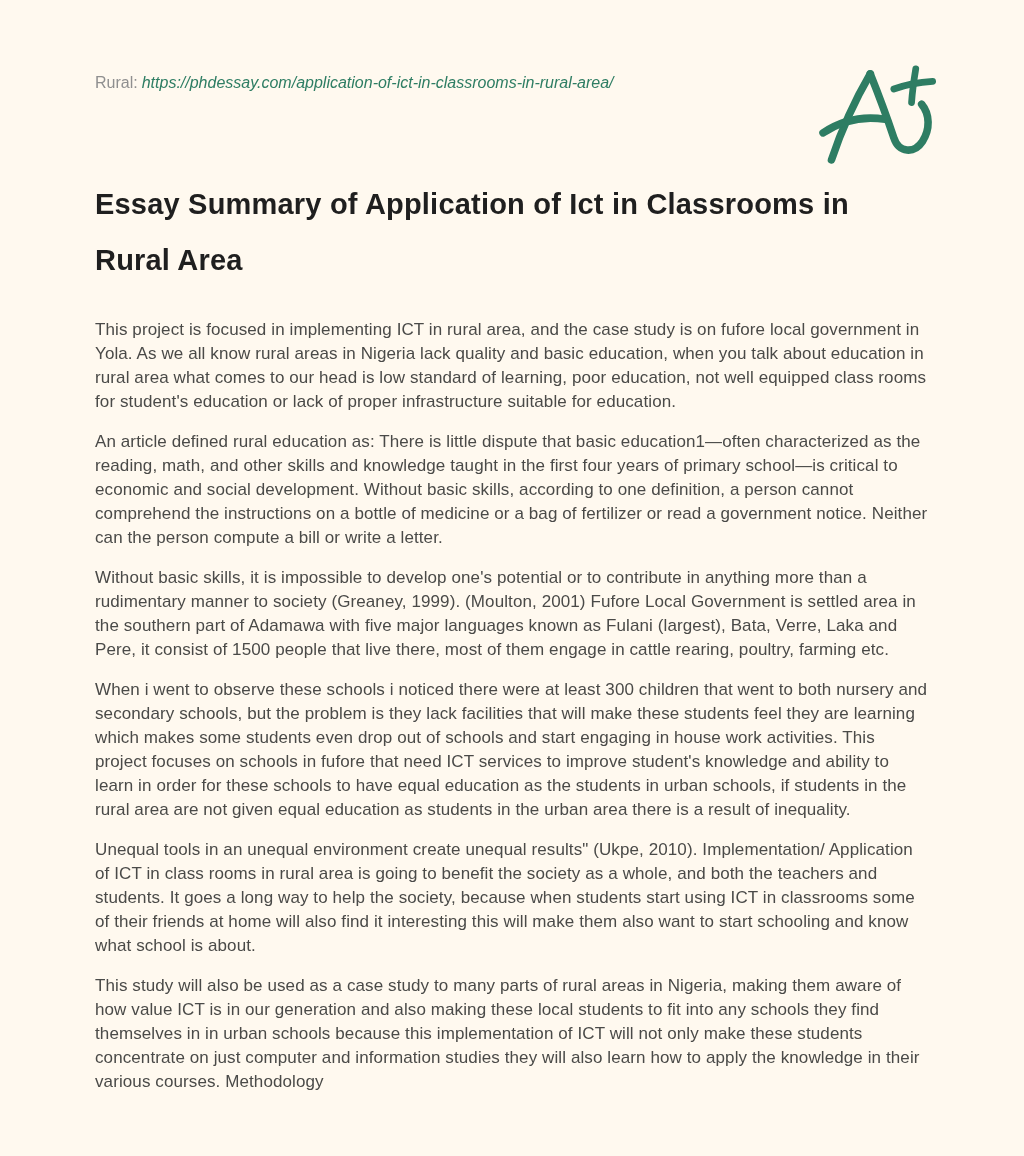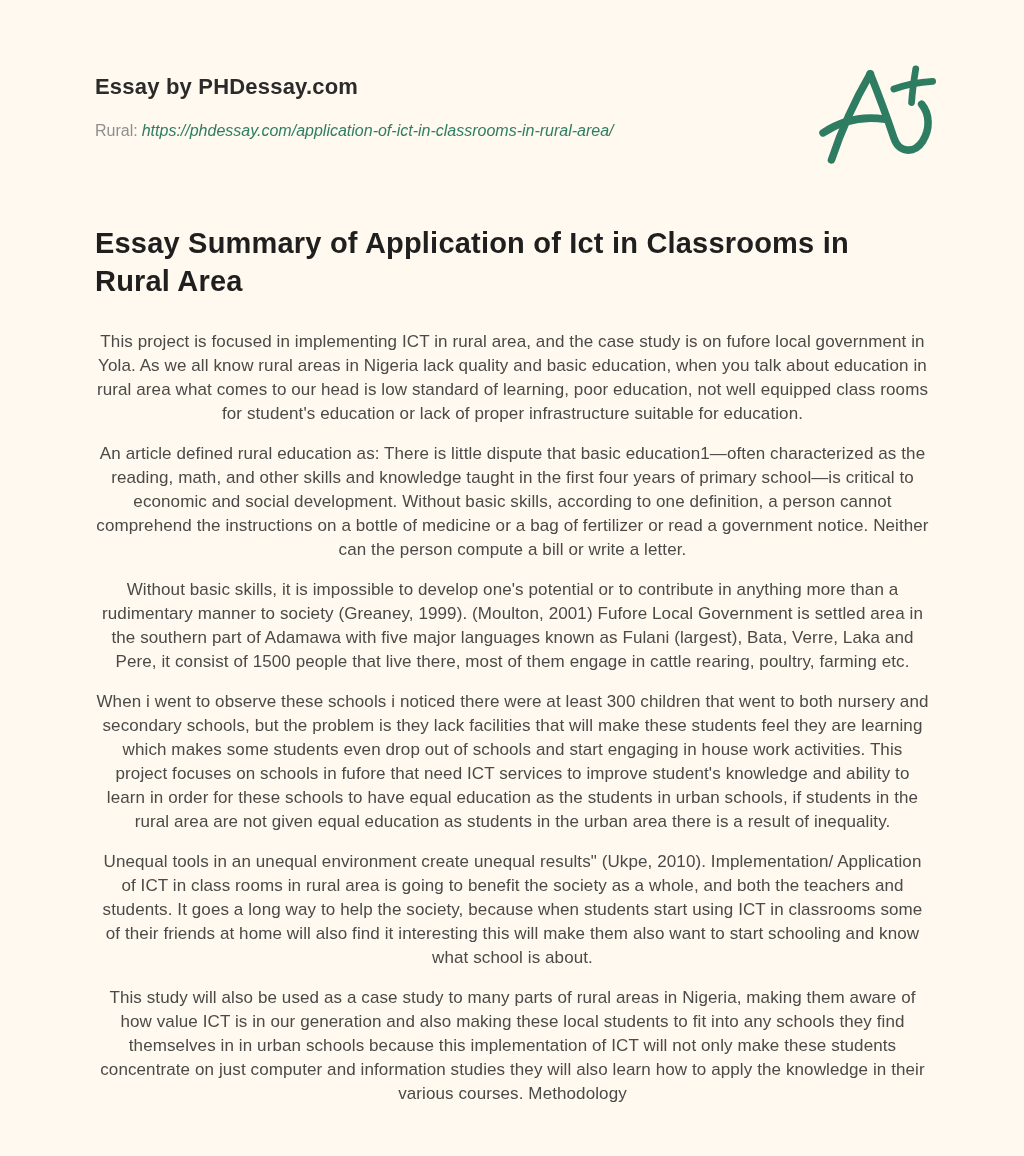--- a/index.html
+++ b/index.html
@@ -38,29 +38,29 @@
   .logo {
     position: absolute;
     top: 62px;
     right: 88px;
     width: 118px;
     height: 108px;
   }
   .logo svg { width: 100%; height: 100%; }
   .essay-title {
     font-size: 29px;
-    line-height: 38px;
+    line-height: 56px;
     font-weight: 700;
     color: #1F1F1F;
     letter-spacing: 0.2px;
     margin-top: 84px;
     margin-bottom: 30px;
     max-width: 840px;
   }
-  .essay-body { max-width: 838px; text-align: center; }
+  .essay-body { max-width: 838px; }
   .essay-body p.para {
     font-size: 17px;
     line-height: 24px;
     letter-spacing: 0.1px;
     color: #4A4A48;
     margin-bottom: 16px;
   }
 </style>
 </head>
 <body>
@@ -70,21 +70,20 @@
   <div class="logo">
     <svg viewBox="0 0 140 120" fill="none" xmlns="http://www.w3.org/2000/svg">
       <path d="M16 112 C 30 70, 48 34, 62 10" stroke="#2E7D63" stroke-width="9" stroke-linecap="round" fill="none"></path>
       <path d="M62 10 C 72 35, 82 62, 90 86 C 96 104, 114 105, 124 90 C 133 76, 133 58, 123 46" stroke="#2E7D63" stroke-width="9" stroke-linecap="round" fill="none"></path>
       <path d="M6 80 C 30 64, 56 60, 80 64" stroke="#2E7D63" stroke-width="9" stroke-linecap="round" fill="none"></path>
       <path d="M116 4 C 114 16, 112 30, 111 44" stroke="#2E7D63" stroke-width="8" stroke-linecap="round" fill="none"></path>
       <path d="M90 28 C 104 23, 120 20, 136 19" stroke="#2E7D63" stroke-width="8" stroke-linecap="round" fill="none"></path>
     </svg>
   </div>
 
-  <h1 class="site-title">Essay by PHDessay.com</h1>
 
   <div class="source-line">
     <span>Rural:</span><a href="#">https://phdessay.com/application-of-ict-in-classrooms-in-rural-area/</a>
   </div>
 
   <h2 class="essay-title">Essay Summary of Application of Ict in Classrooms in Rural Area</h2>
 
   <div class="essay-body">
       <p class="para">This project is focused in implementing ICT in rural area, and the case study is on fufore local government in Yola. As we all know rural areas in Nigeria lack quality and basic education, when you talk about education in rural area what comes to our head is low standard of learning, poor education, not well equipped class rooms for student's education or lack of proper infrastructure suitable for education.</p>
       <p class="para">An article defined rural education as: There is little dispute that basic education1—often characterized as the reading, math, and other skills and knowledge taught in the first four years of primary school—is critical to economic and social development. Without basic skills, according to one definition, a person cannot comprehend the instructions on a bottle of medicine or a bag of fertilizer or read a government notice. Neither can the person compute a bill or write a letter.</p>

